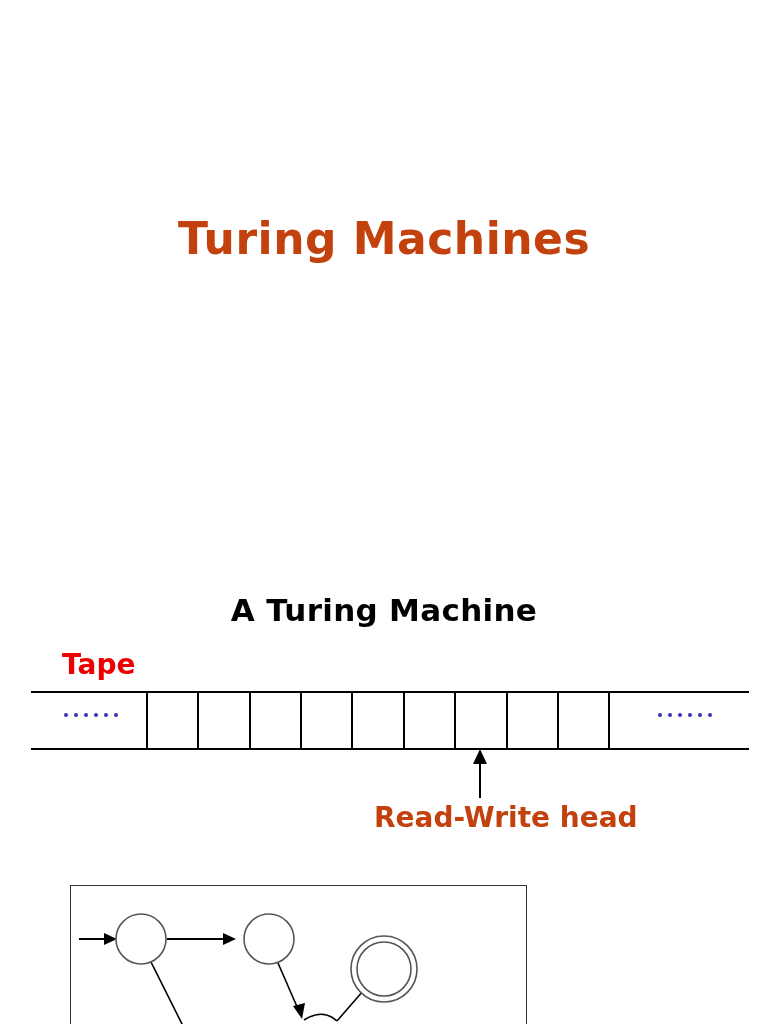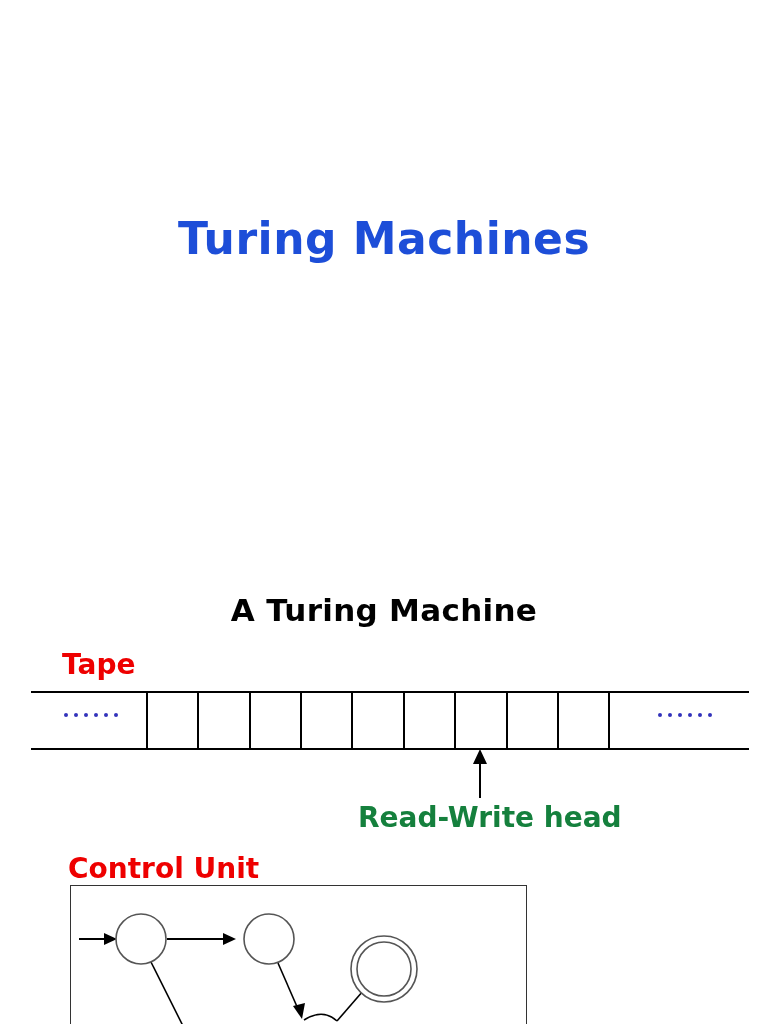--- a/index.html
+++ b/index.html
@@ -24,21 +24,21 @@
   .title-main {
     position: absolute;
     left: 0;
     top: 213px;
     width: 768px;
     text-align: center;
     font-family: "DejaVu Sans", sans-serif;
     font-size: 44px;
     font-weight: 600;
     letter-spacing: 0.5px;
-    color: #1d4ed8;
+    color: #c2410c;
     white-space: nowrap;
   }
   .title-sub {
     position: absolute;
     left: 0;
     top: 592px;
     width: 768px;
     text-align: center;
     font-family: "DejaVu Sans", sans-serif;
     font-size: 31px;
@@ -55,26 +55,26 @@
     top: 648px;
     font-family: "DejaVu Sans", sans-serif;
     font-size: 28px;
     font-weight: 600;
     color: #ee0000;
     white-space: nowrap;
     text-align: center;
   }
   .label-rwhead {
     position: absolute;
-    left: 358px;
+    left: 374px;
     top: 801px;
     font-family: "DejaVu Sans", sans-serif;
     font-size: 28px;
     font-weight: 600;
-    color: #15803d;
+    color: #c2410c;
     white-space: nowrap;
   }
   .label-control {
     position: absolute;
     left: 68px;
     top: 852px;
     font-family: "DejaVu Sans", sans-serif;
     font-size: 28px;
     font-weight: 600;
     color: #ee0000;
@@ -194,21 +194,20 @@
     </div>
   </div>
 
   <svg class="head-arrow" width="50" height="54" viewBox="0 0 50 54">
     <line x1="25" y1="52" x2="25" y2="13" stroke="#000000" stroke-width="2"></line>
     <polygon points="25,3 18,18 32,18" fill="#000000"></polygon>
   </svg>
 
   <div class="label-rwhead">Read-Write head</div>
 
-  <div class="label-control">Control Unit</div>
 
   <div class="control-box">
     <svg class="state-diagram" width="457" height="140" viewBox="0 0 457 140">
 
       <g>
         <line x1="8" y1="53" x2="36" y2="53" stroke="#000000" stroke-width="2"></line>
         <polygon points="46,53 33,47 33,59" fill="#000000"></polygon>
       </g>
 
       <g>

